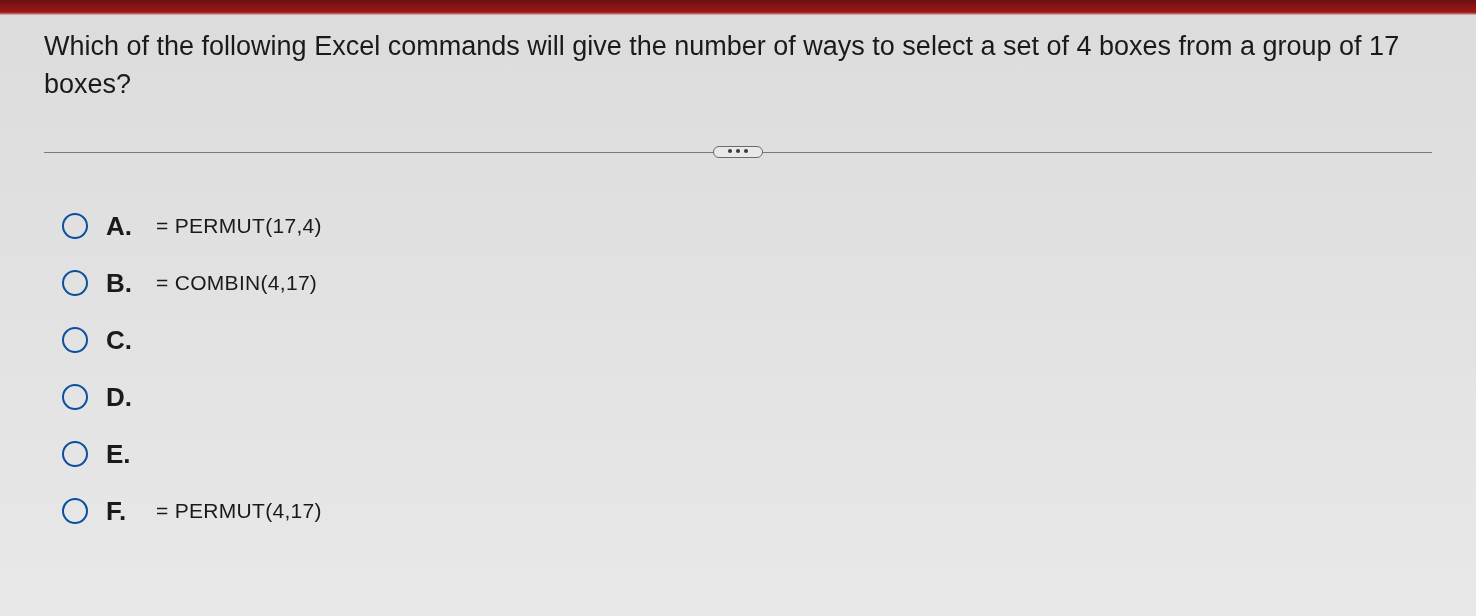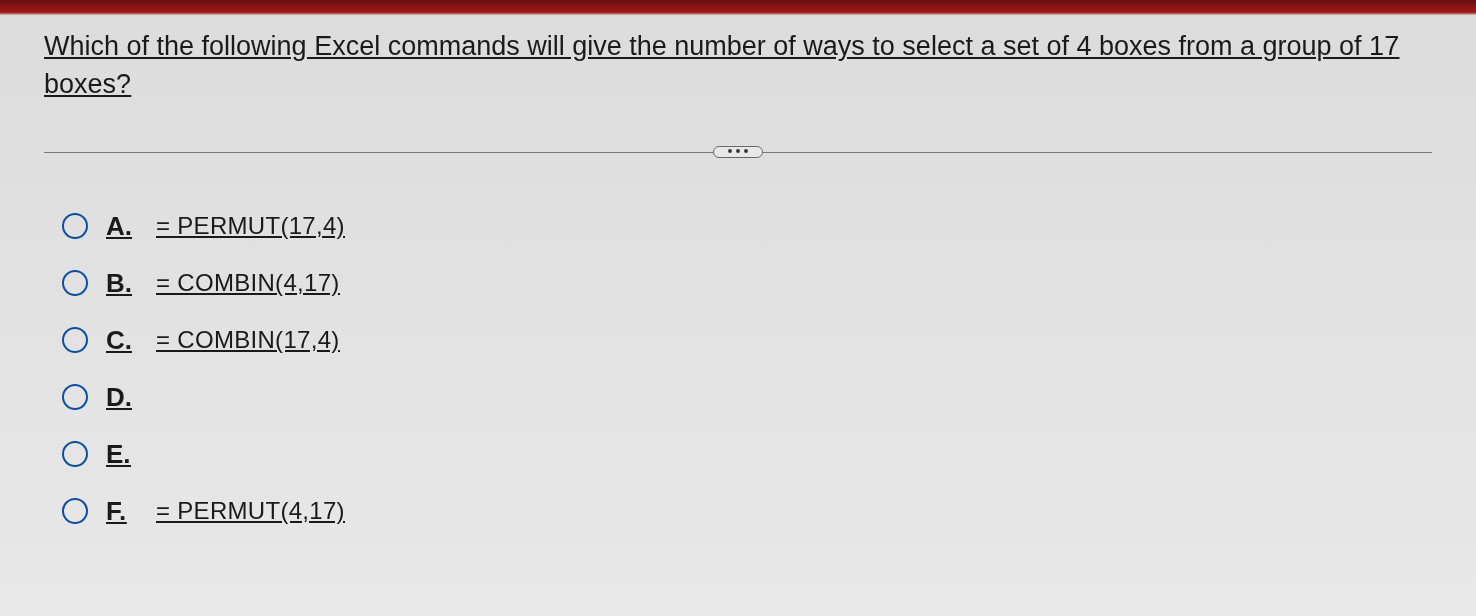--- a/index.html
+++ b/index.html
@@ -1,15 +1,15 @@
 <!DOCTYPE html>
 <html><head>
 <meta charset="utf-8">
 <style>
-  * { box-sizing: border-box; margin: 0; padding: 0; text-decoration: underline; }
+  * { box-sizing: border-box; margin: 0; padding: 0; }
   html, body { width: 1476px; height: 616px; }
   body {
     font-family: Arial, Helvetica, sans-serif;
     background: linear-gradient(180deg, #6a1010 0%, #a01818 2%, #dcdcdc 2.5%, #e8e8e8 100%);
     color: #1a1a1a;
   }
   .page {
     padding: 28px 44px 20px 44px;
   }
   .question {
@@ -65,21 +65,21 @@
     flex-shrink: 0;
     background: transparent;
   }
   .opt-letter {
     font-size: 26px;
     font-weight: 700;
     color: #1a1a1a;
     min-width: 32px;
   }
   .opt-text {
-    font-size: 24px;
+    font-size: 21px;
     color: #1a1a1a;
     letter-spacing: 0.3px;
   }
 </style>
 </head>
 <body>
 
 <div class="page">
 
   <p class="question">Which of the following Excel commands will give the number of ways to select a set of 4 boxes from a group of 17 boxes?</p>
@@ -103,21 +103,20 @@
 
     <label class="option">
       <span class="radio"></span>
       <span class="opt-letter">B.</span>
       <span class="opt-text">= COMBIN(4,17)</span>
     </label>
 
     <label class="option">
       <span class="radio"></span>
       <span class="opt-letter">C.</span>
-      <span class="opt-text">= COMBIN(17,4)</span>
     </label>
 
     <label class="option">
       <span class="radio"></span>
       <span class="opt-letter">D.</span>
     </label>
 
     <label class="option">
       <span class="radio"></span>
       <span class="opt-letter">E.</span>

